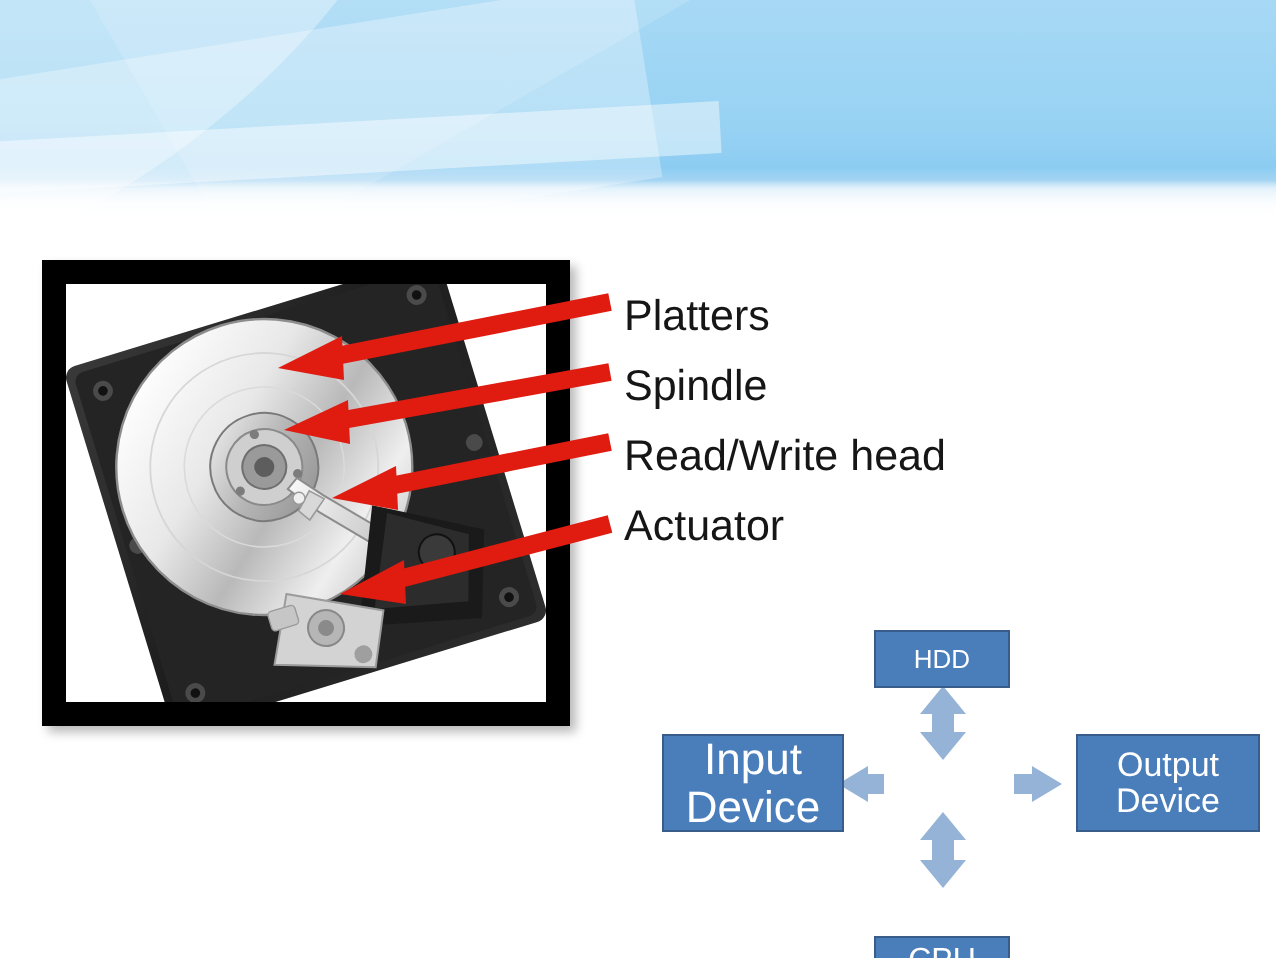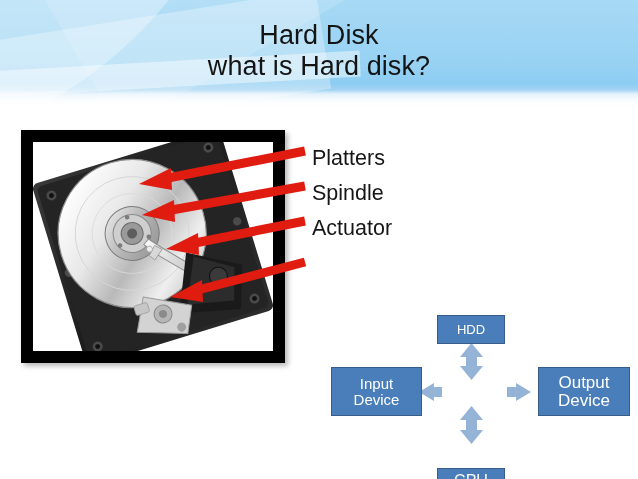--- a/index.html
+++ b/index.html
@@ -153,43 +153,39 @@
     display: flex;
     align-items: center;
     justify-content: center;
     text-align: center;
     line-height: 1.05;
     font-family: "Liberation Sans", sans-serif;
   }
   #box-hdd    { left: 437px; top: 315px; width: 68px;  height: 29px; font-size: 13px; }
   #box-ram    { left: 440px; top: 379px; width: 66px;  height: 27px; font-size: 13px; }
   #box-cpu    { left: 437px; top: 468px; width: 68px;  height: 26px; font-size: 16px; }
-  #box-input  { left: 331px; top: 367px; width: 91px;  height: 49px; font-size: 15px; }
+  #box-input  { left: 331px; top: 367px; width: 91px;  height: 49px; font-size: 22px; }
   #box-output { left: 538px; top: 367px; width: 92px;  height: 49px; font-size: 17px; }
   .dbox span { display: block; }
   .arrows-diagram { position: absolute; left:0; top:0; }
 </style>
 </head>
 <body>
 
 <div id="slide">
 
   <div class="banner">
     <div class="banner-base"></div>
     <div class="banner-wave-a"></div>
     <div class="banner-wave-c"></div>
     <div class="banner-wave-b"></div>
     <div class="banner-wave-d"></div>
     <div class="banner-fade"></div>
   </div>
 
-  <div class="title-block">
-    <span class="title-line">Hard Disk</span>
-    <span class="title-line">what is Hard disk?</span>
-  </div>
 
   <div class="photo-frame">
     <div class="photo-inner">
       <svg class="hdd-svg" width="240" height="209" viewBox="0 0 240 209">
         <defs>
           <linearGradient id="platterG" x1="0.15" y1="0.1" x2="0.85" y2="0.9">
             <stop offset="0%" stop-color="#ffffff"></stop>
             <stop offset="35%" stop-color="#e8e8e8"></stop>
             <stop offset="60%" stop-color="#b9b9b9"></stop>
             <stop offset="85%" stop-color="#efefef"></stop>
@@ -272,20 +268,21 @@
       <polygon points="166,249 198,233 199,255" stroke="none"></polygon>
 
       <line x1="305" y1="262" x2="194" y2="291"></line>
       <polygon points="170,297 202,280 203,302" stroke="none"></polygon>
     </g>
   </svg>
 
   <div class="callouts">
     <span class="callout">Platters</span>
     <span class="callout">Spindle</span>
+    <span class="callout">Read/Write head</span>
     <span class="callout">Actuator</span>
   </div>
 
   <div class="diagram">
 
     <svg class="arrows-diagram" width="638" height="479" viewBox="0 0 638 479">
       <g fill="#95B3D7">
 
         <g>
           <rect x="466" y="352" width="11" height="20"></rect>

